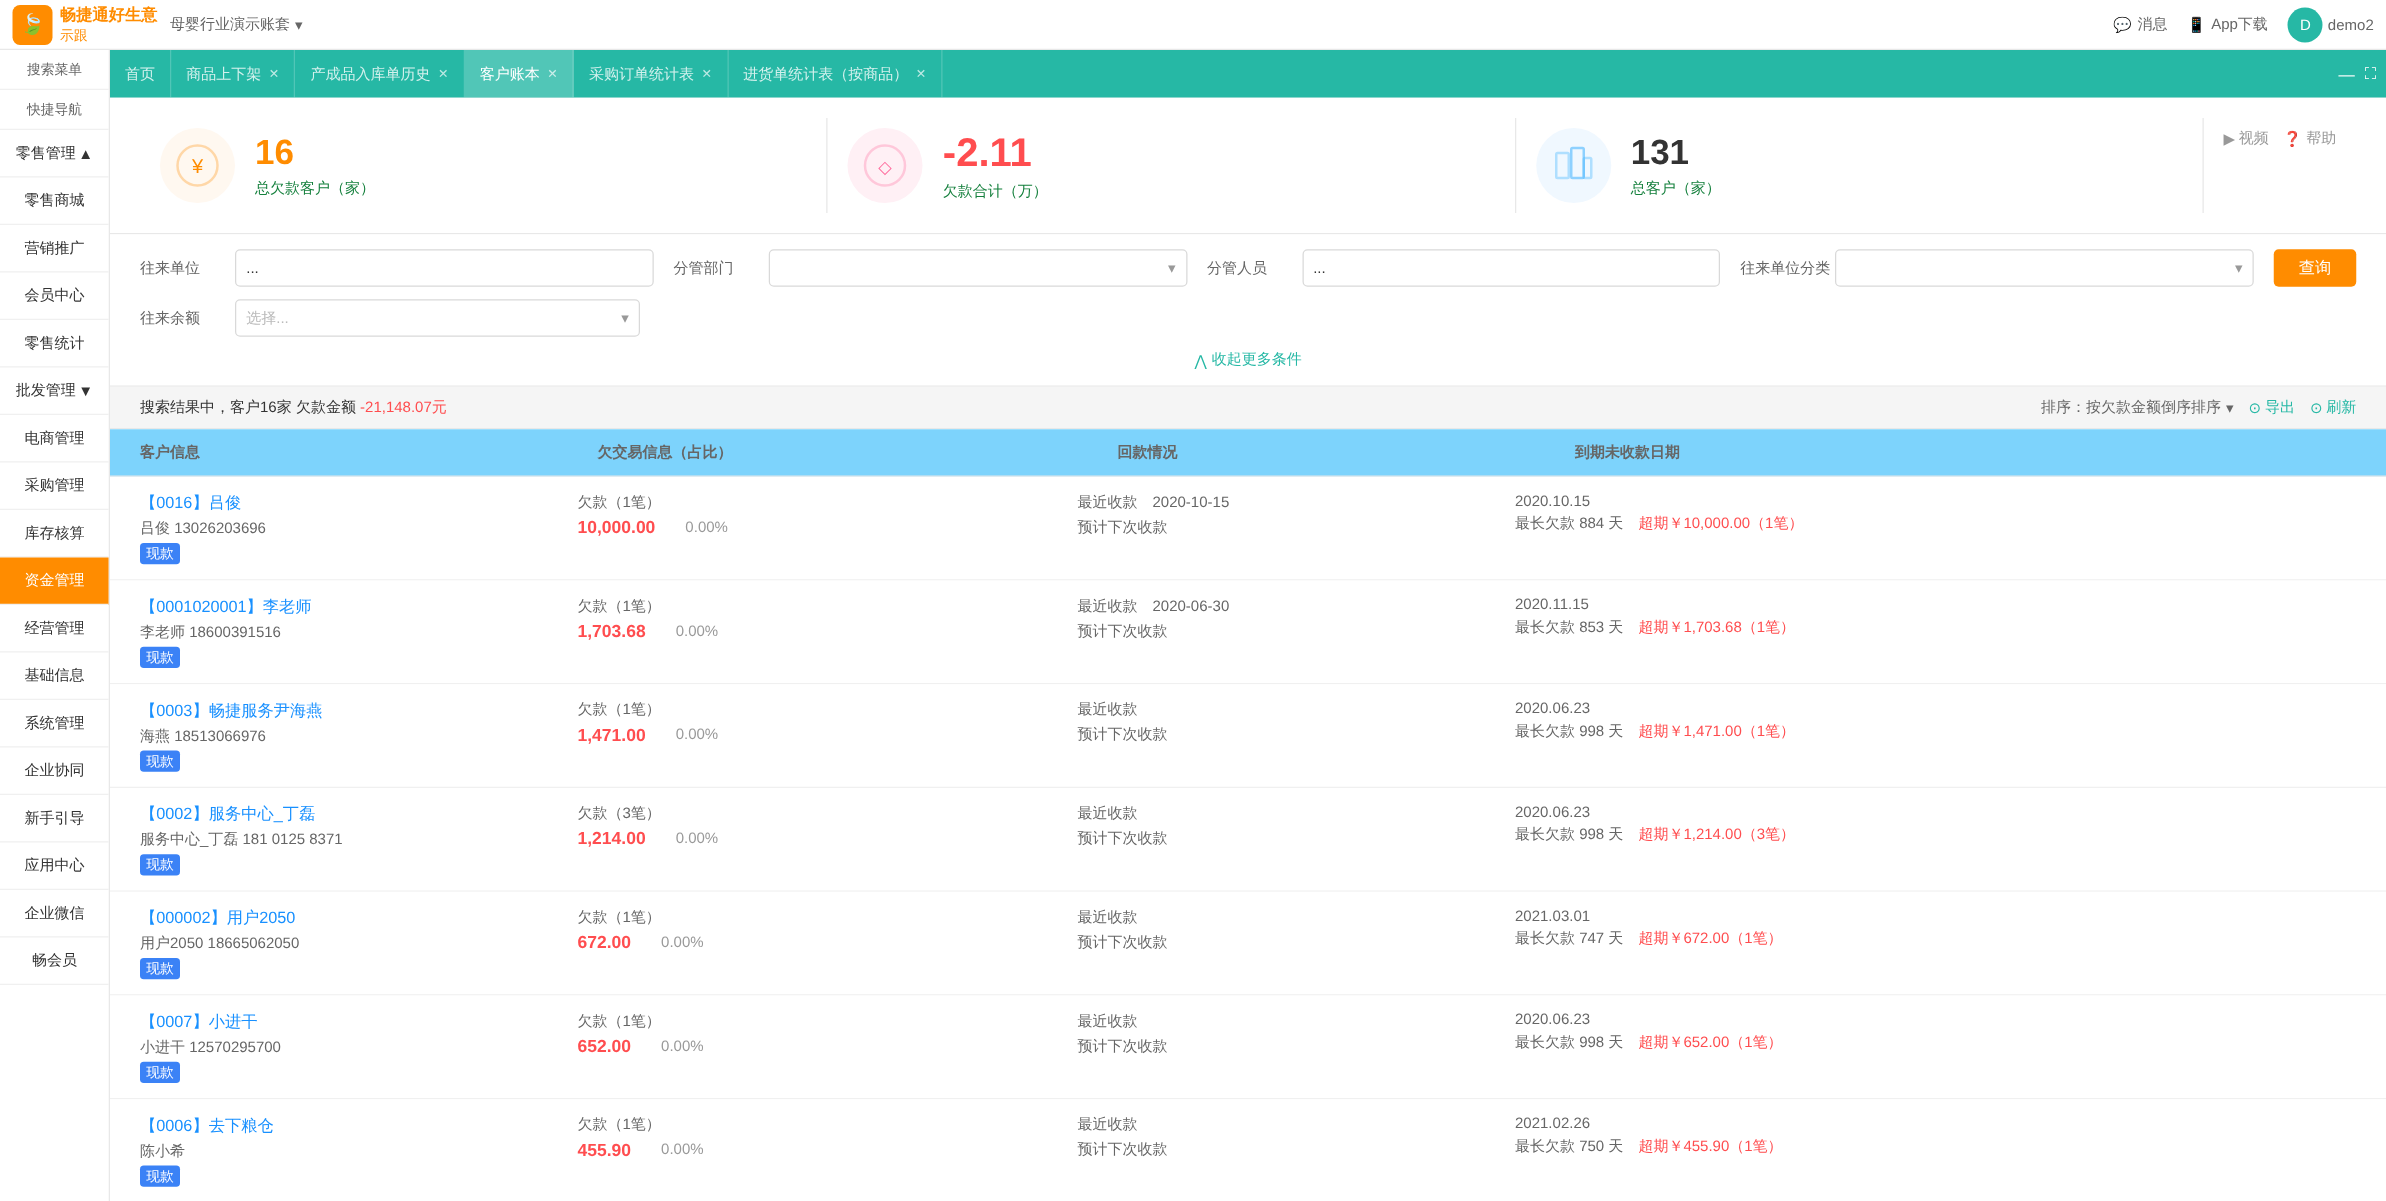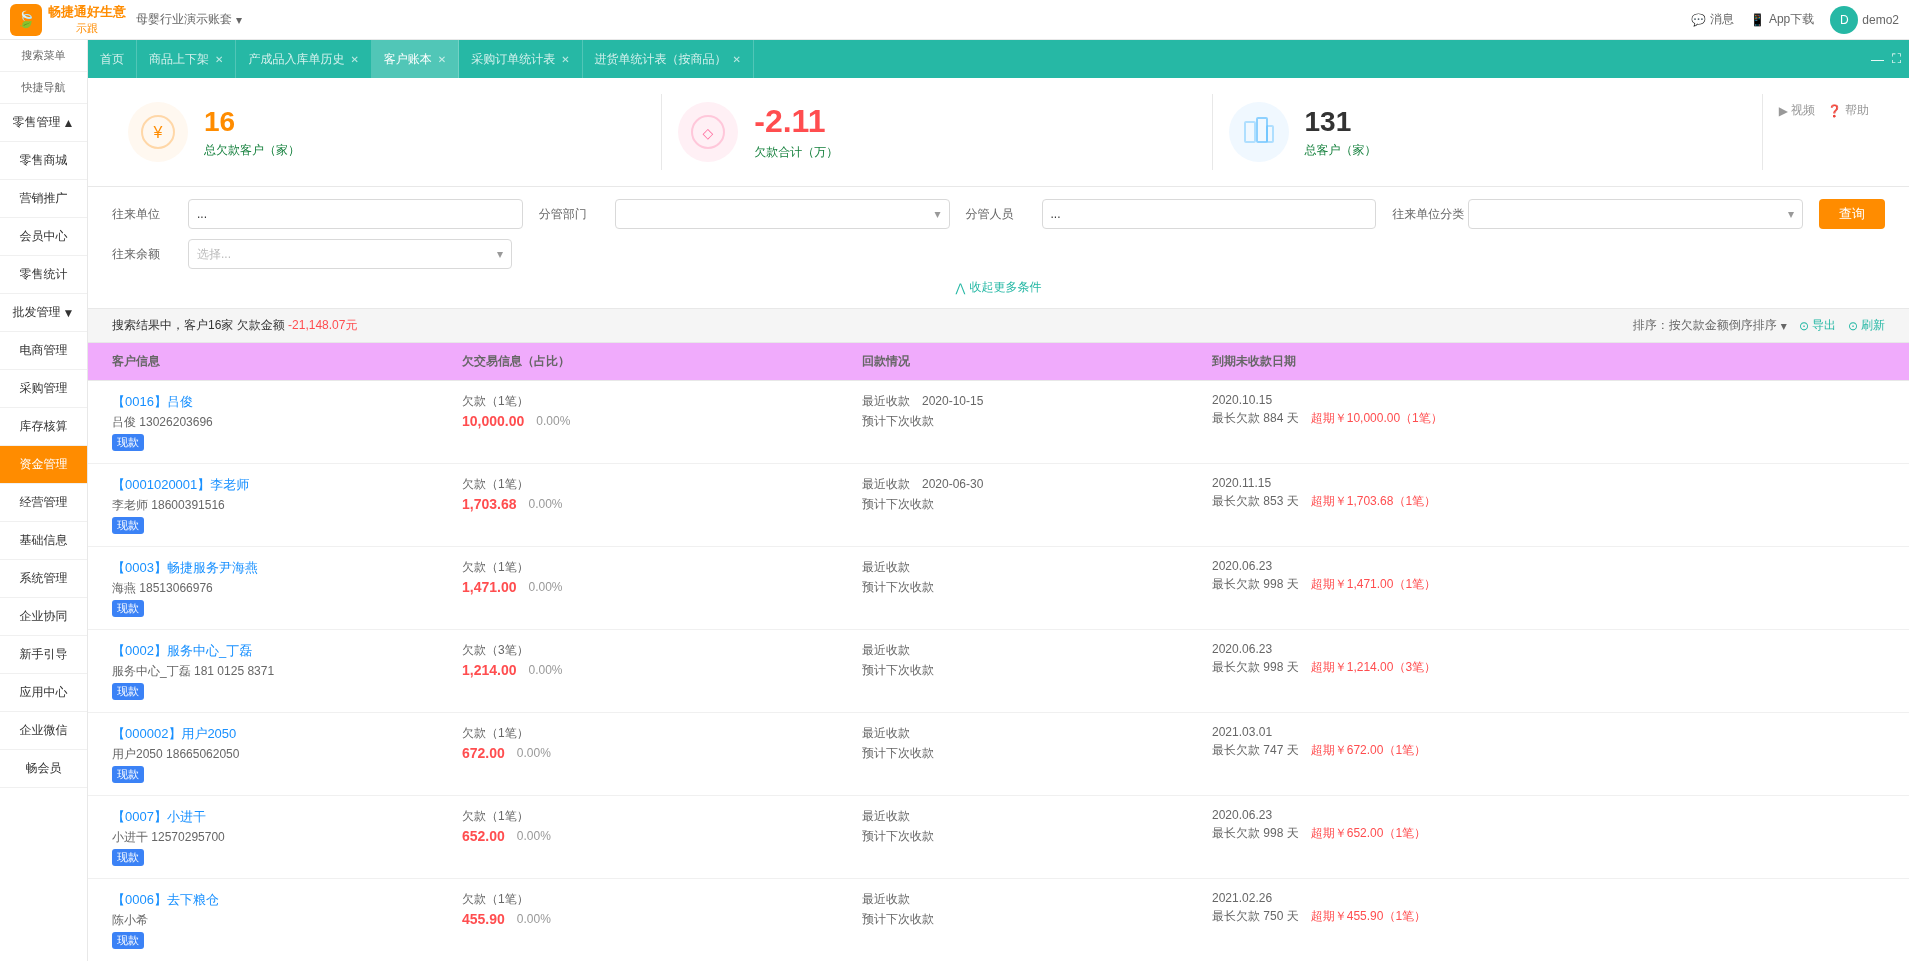--- a/index.html
+++ b/index.html
@@ -67,50 +67,50 @@
     
     .result-bar { background: #f5f5f5; padding: 8px 24px; display: flex; align-items: center; justify-content: space-between; border-bottom: 1px solid #e8e8e8; }
     .result-info { font-size: 12px; color: #666; }
     .result-info span { color: #333; }
     .result-actions { display: flex; align-items: center; gap: 12px; font-size: 12px; color: #666; }
     .sort-select { display: flex; align-items: center; gap: 4px; cursor: pointer; }
     .action-btn { display: flex; align-items: center; gap: 3px; cursor: pointer; color: #26b8a5; }
 
     
     .data-table { width: 100%; background: white; }
-    .table-header { display: grid; grid-template-columns: 350px 400px 350px 1fr; padding: 10px 24px; background: #f0abfc; border-bottom: 1px solid #e8e8e8; font-size: 12px; font-weight: bold; color: #666; }
+    .table-header { display: grid; grid-template-columns: 350px 400px 350px 1fr; padding: 10px 24px; background: #7dd3fc; border-bottom: 1px solid #e8e8e8; font-size: 12px; font-weight: bold; color: #666; gap: 16px; }
     .table-row { display: grid; grid-template-columns: 350px 400px 350px 1fr; padding: 12px 24px; border-bottom: 1px solid #f0f0f0; background: white; }
     .customer-info { display: flex; flex-direction: column; gap: 3px; }
     .customer-name { color: #1890ff; cursor: pointer; font-size: 13px; }
     .customer-detail { font-size: 12px; color: #666; }
     .tag-xian { background: #3b82f6; color: white; font-size: 11px; padding: 1px 5px; border-radius: 3px; display: inline-block; width: fit-content; }
     .debt-info { display: flex; flex-direction: column; gap: 3px; }
     .debt-count { font-size: 12px; color: #666; }
     .debt-amount { color: #ff4d4f; font-size: 14px; font-weight: bold; }
     .debt-percent { font-size: 12px; color: #999; }
-    .debt-row { display: flex; align-items: center; gap: 12px; }
+    .debt-row { display: flex; align-items: center; gap: 24px; }
     .recovery-info { display: flex; flex-direction: column; gap: 3px; font-size: 12px; color: #666; }
     .overdue-info { display: flex; flex-direction: column; gap: 3px; font-size: 12px; color: #666; }
     .overdue-link { color: #ff4d4f; cursor: pointer; }
 
     
     ::-webkit-scrollbar { width: 6px; height: 6px; }
     ::-webkit-scrollbar-track { background: #f1f1f1; }
     ::-webkit-scrollbar-thumb { background: #ccc; border-radius: 3px; }
   </style>
 </head>
 <body>
 
 <div class="app-wrapper">
 
   <div class="top-bar">
     <div class="top-bar-left">
       <div class="logo-area">
         <div class="logo-icon">🍃</div>
-        <div style="display:flex;flex-direction:column;align-items:center;">
+        <div style="display:flex;flex-direction:column;">
           <span class="app-name">畅捷通好生意</span>
           <span style="font-size:11px;color:#ff8c00;">示跟</span>
         </div>
       </div>
       <div class="company-select">
         <span>母婴行业演示账套</span>
         <span>▾</span>
       </div>
     </div>
     <div class="top-bar-right">

